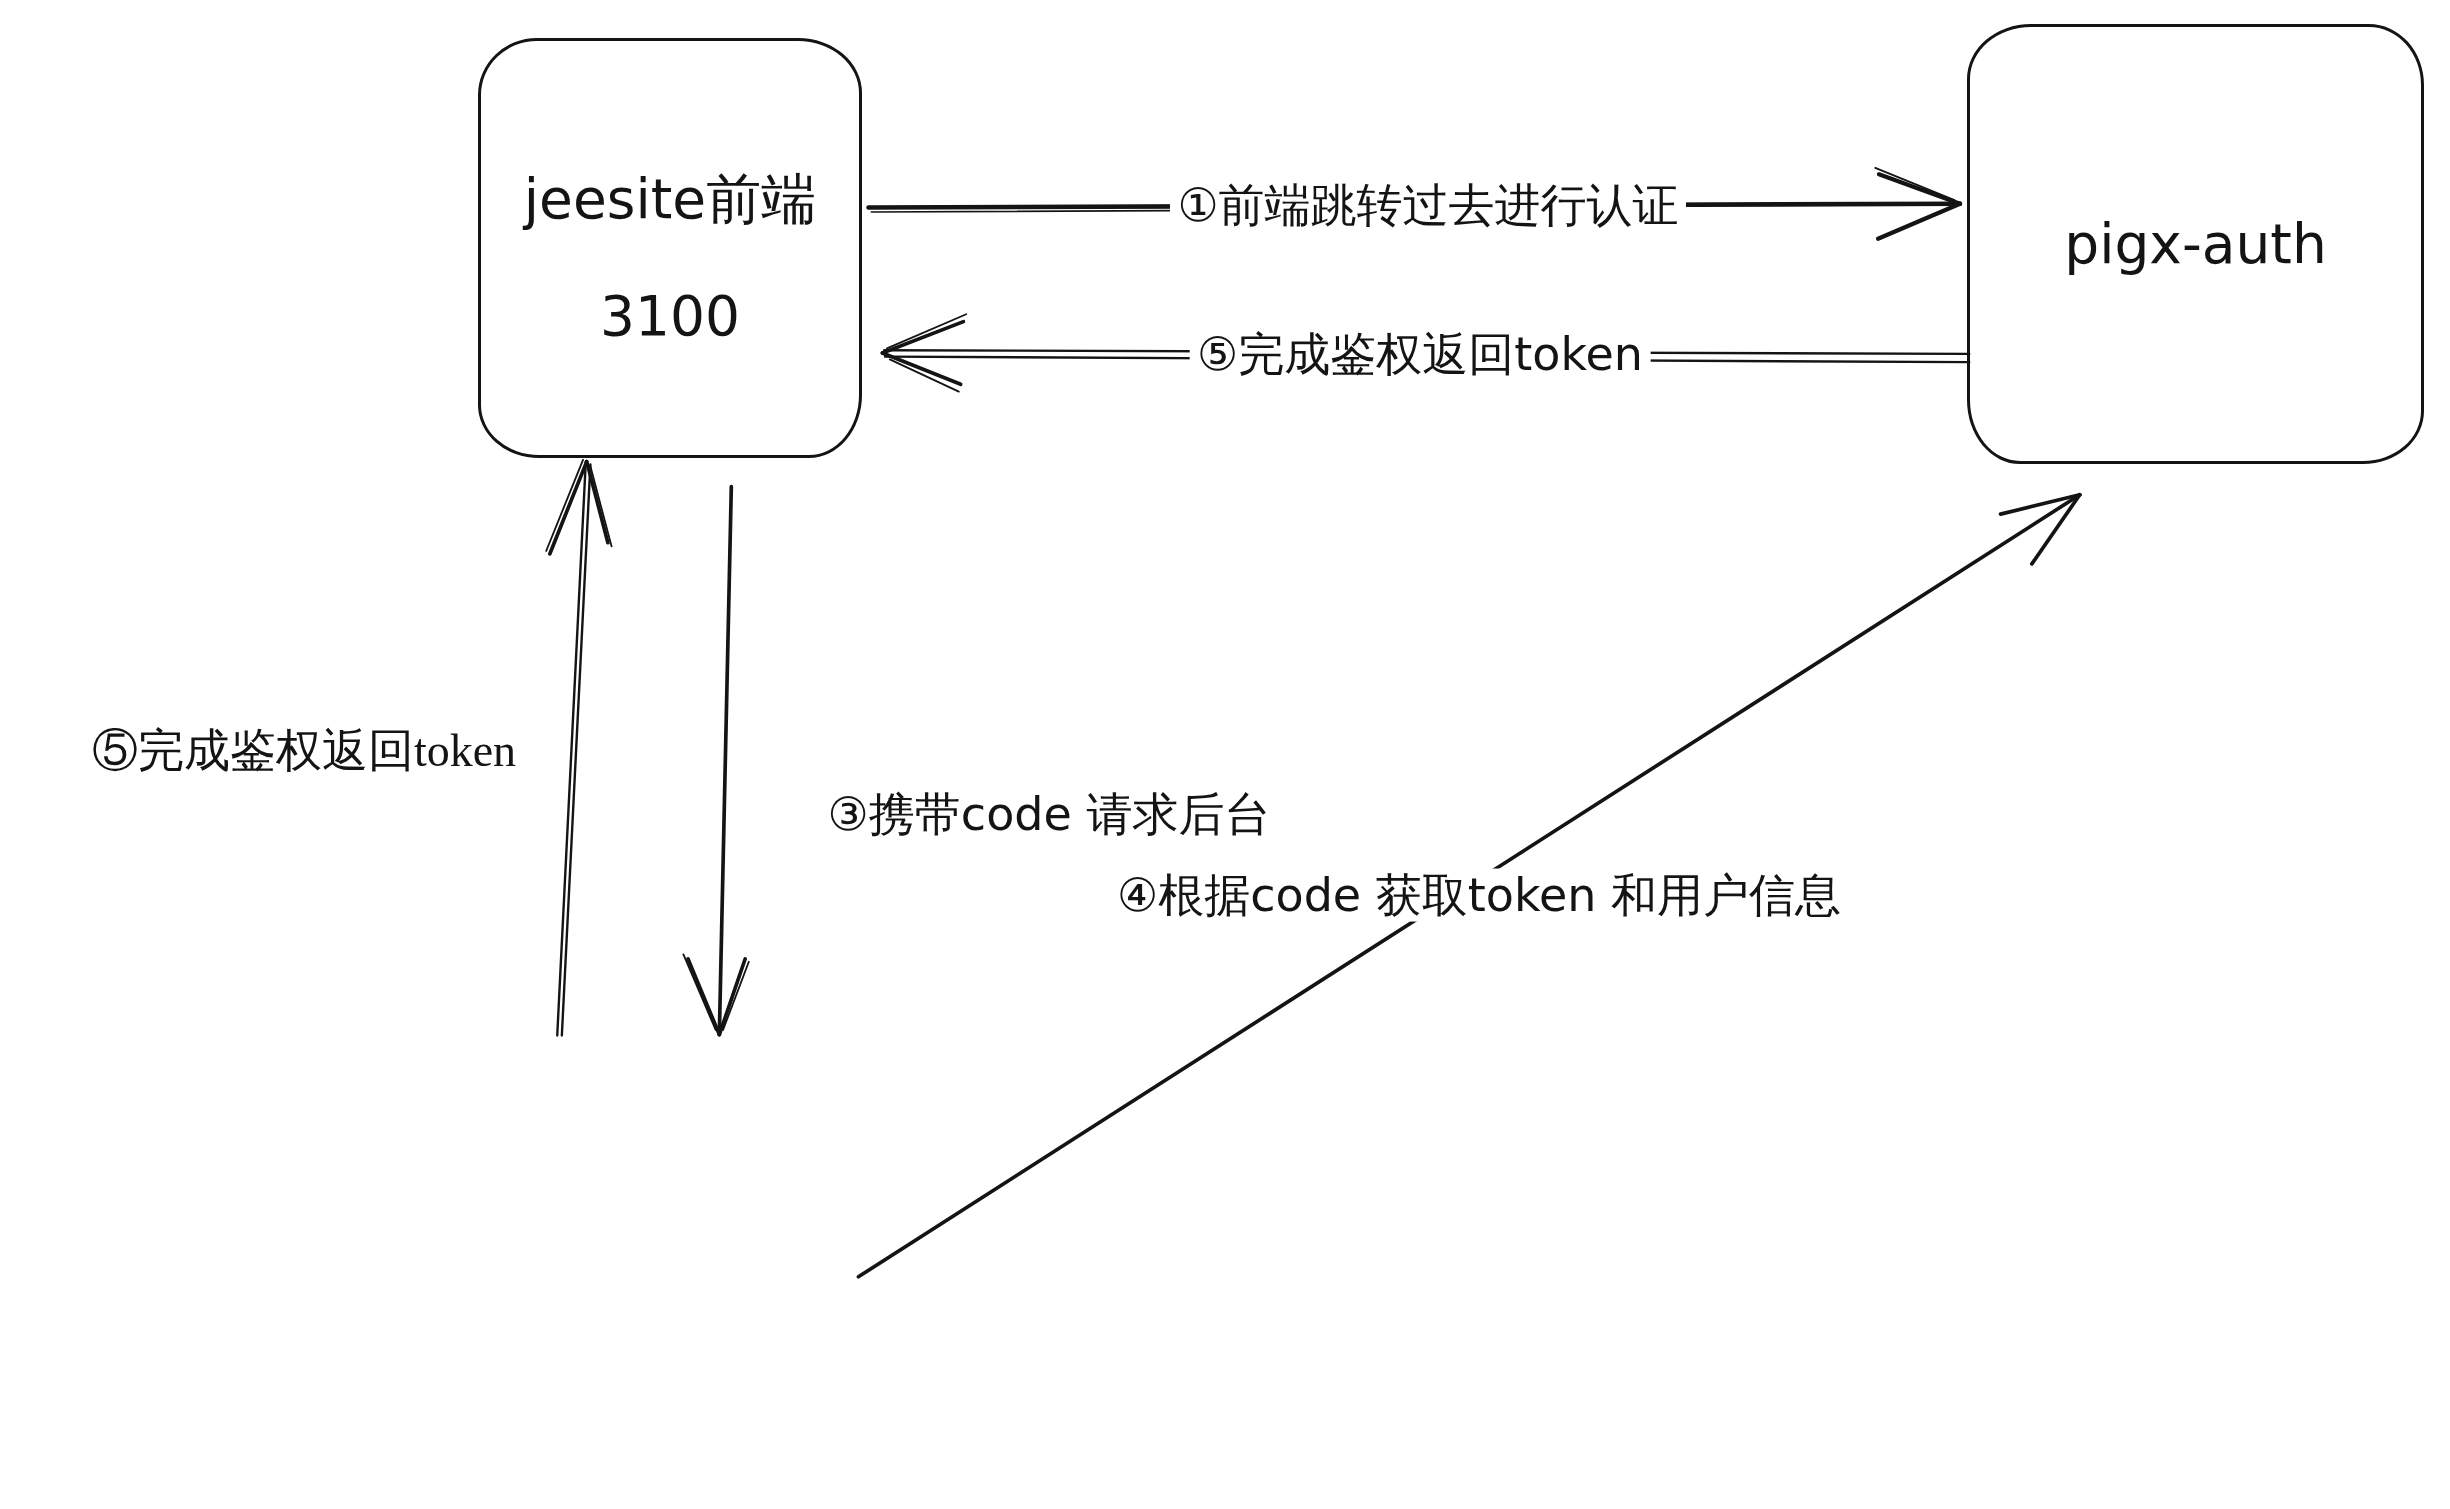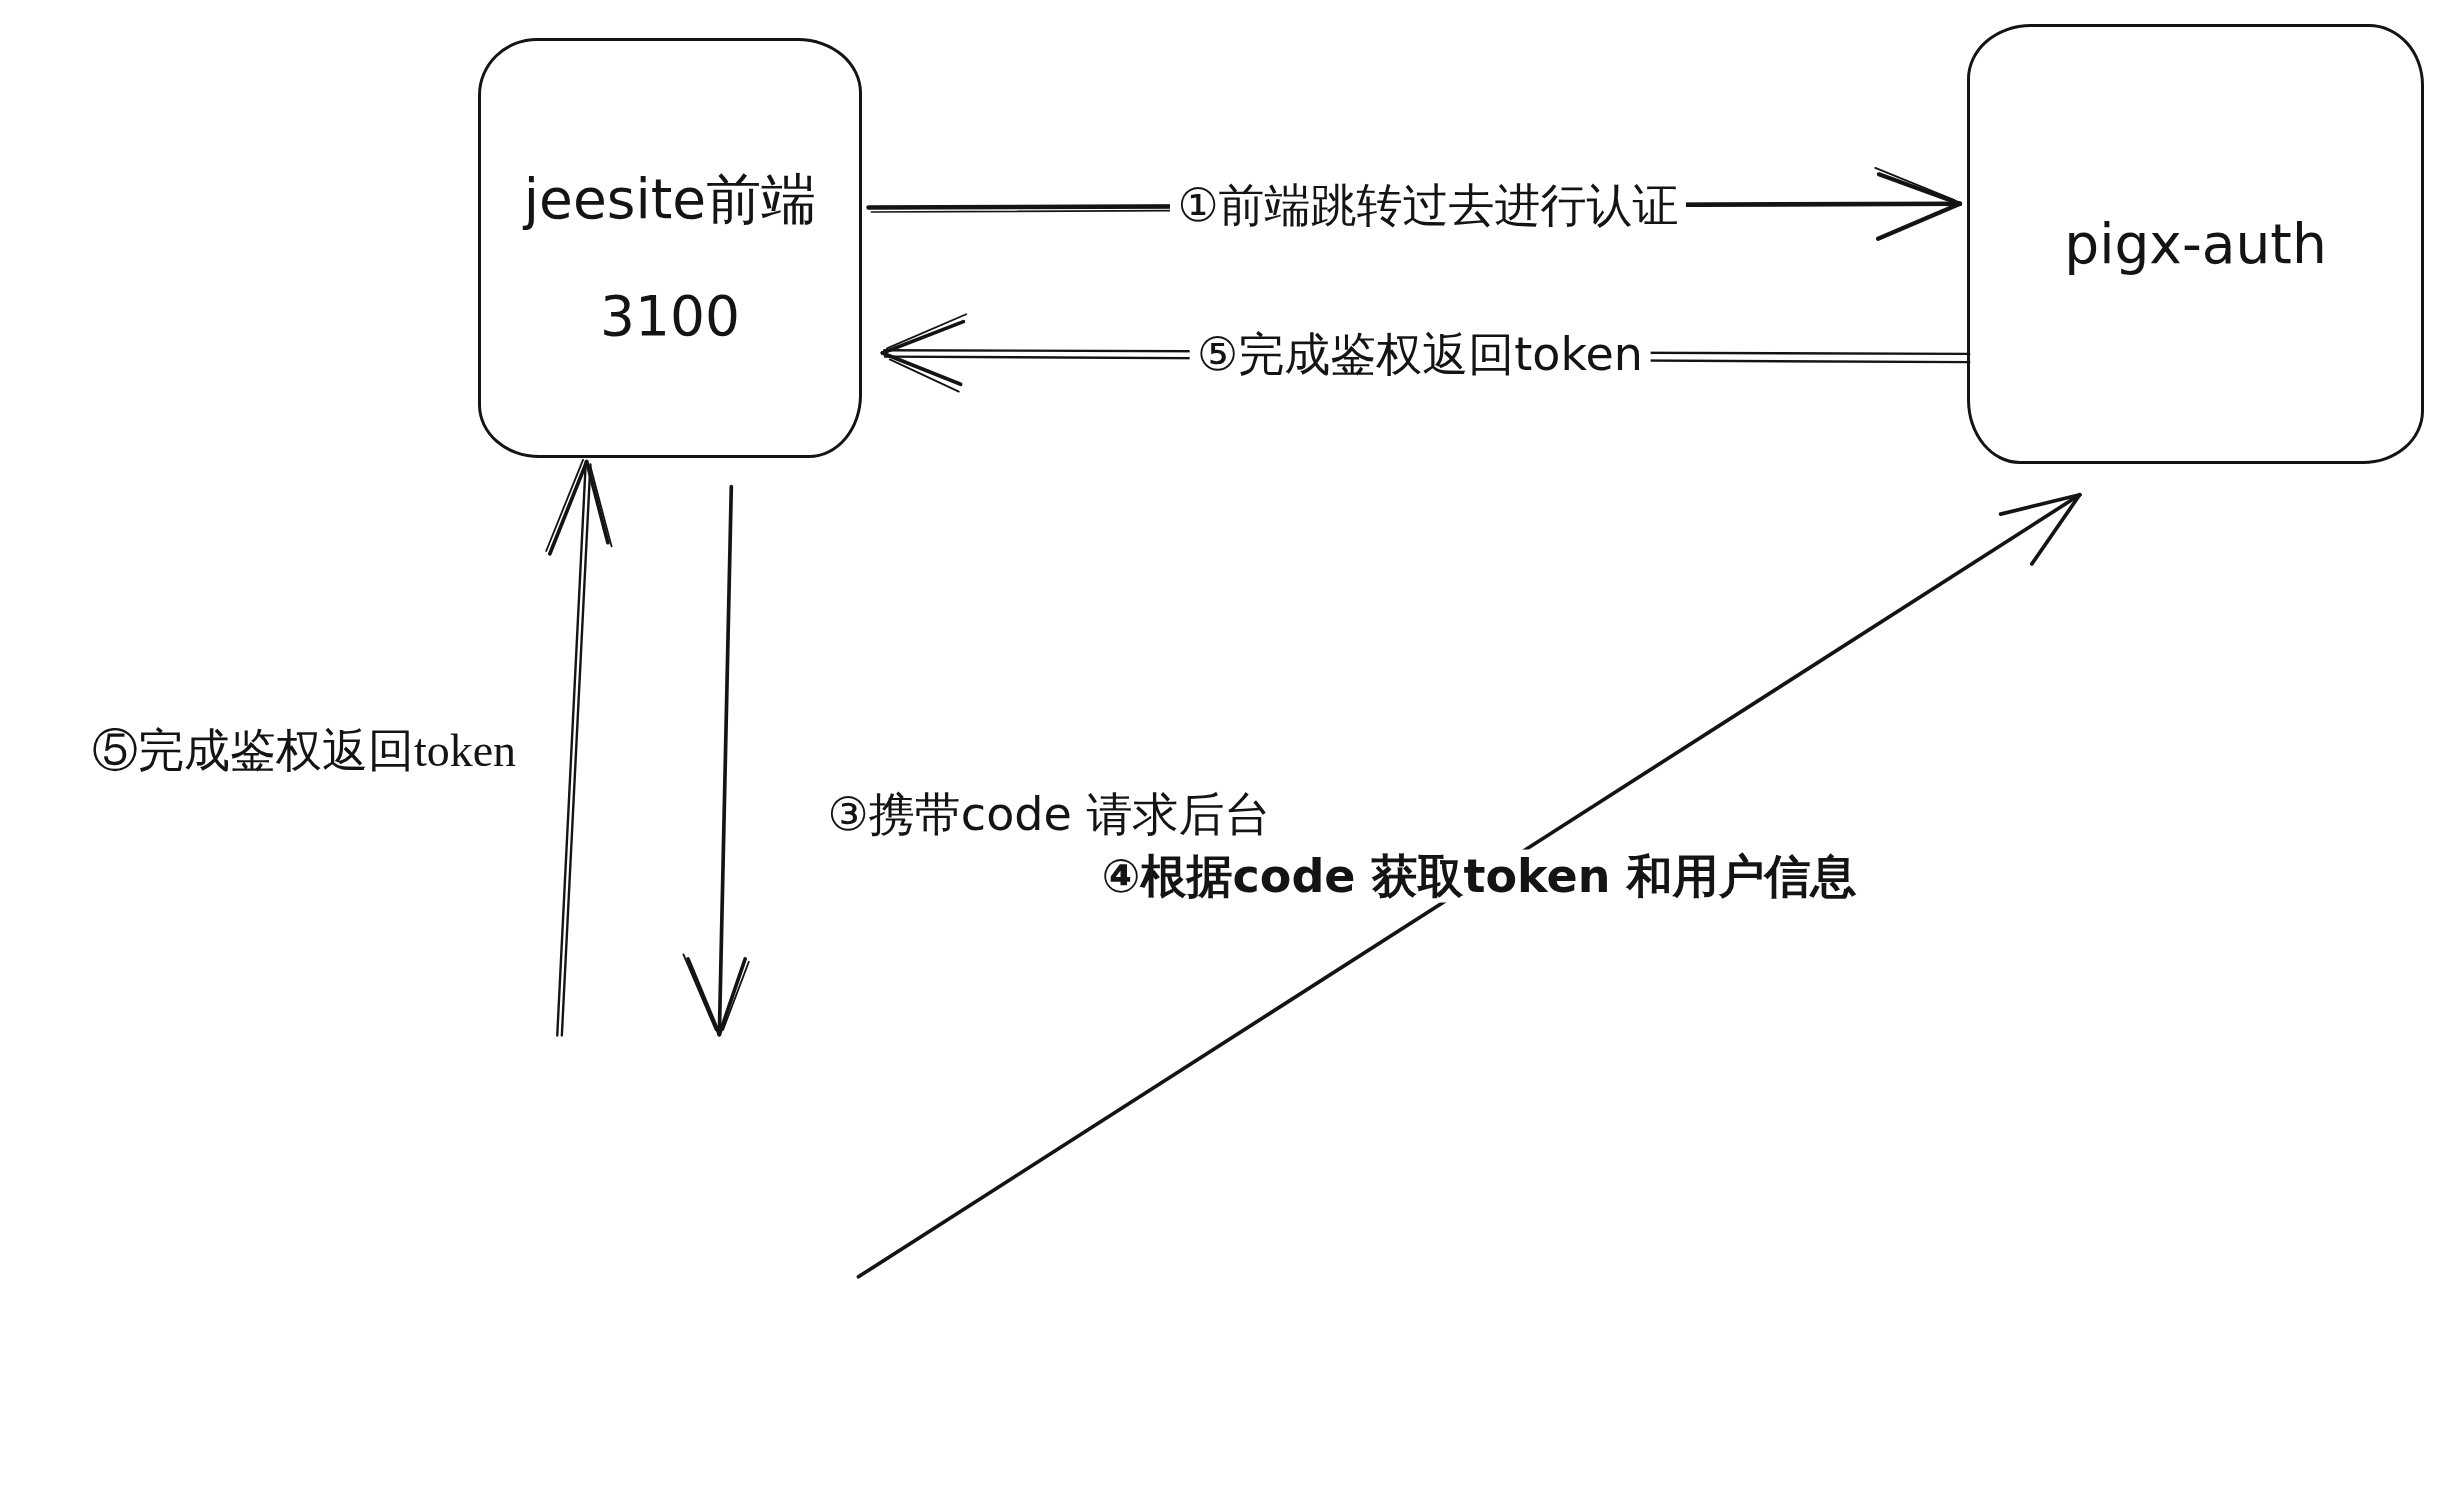--- a/index.html
+++ b/index.html
@@ -59,21 +59,21 @@
     background: #ffffff;
     white-space: nowrap;
     font-size: 46px;
     line-height: 1.15;
     color: #141414;
     z-index: 3;
   }
   #label-step1 { left: 1428px; top: 205px; padding: 0 7.4px; }
   #label-step2 { left: 1420px; top: 354px; padding: 0 7.4px; }
   #label-step3 { left: 1049px; top: 774px; margin-top: 40px; }
-  #label-step4 { left: 1479px; top: 876px; padding: 0 7.4px; font-weight: bold; }
+  #label-step4 { left: 1479px; top: 895px; padding: 0 7.4px; }
   #label-step5 { left: 304px;  top: 751px; font-family: Liberation Serif, serif; }
   svg line { stroke: #141414; fill: none; stroke-linecap: round; }
 </style>
 </head>
 <body>
 
 <div id="canvas">
 
   <div class="node" id="node-frontend">
     <span>jeesite前端</span>

